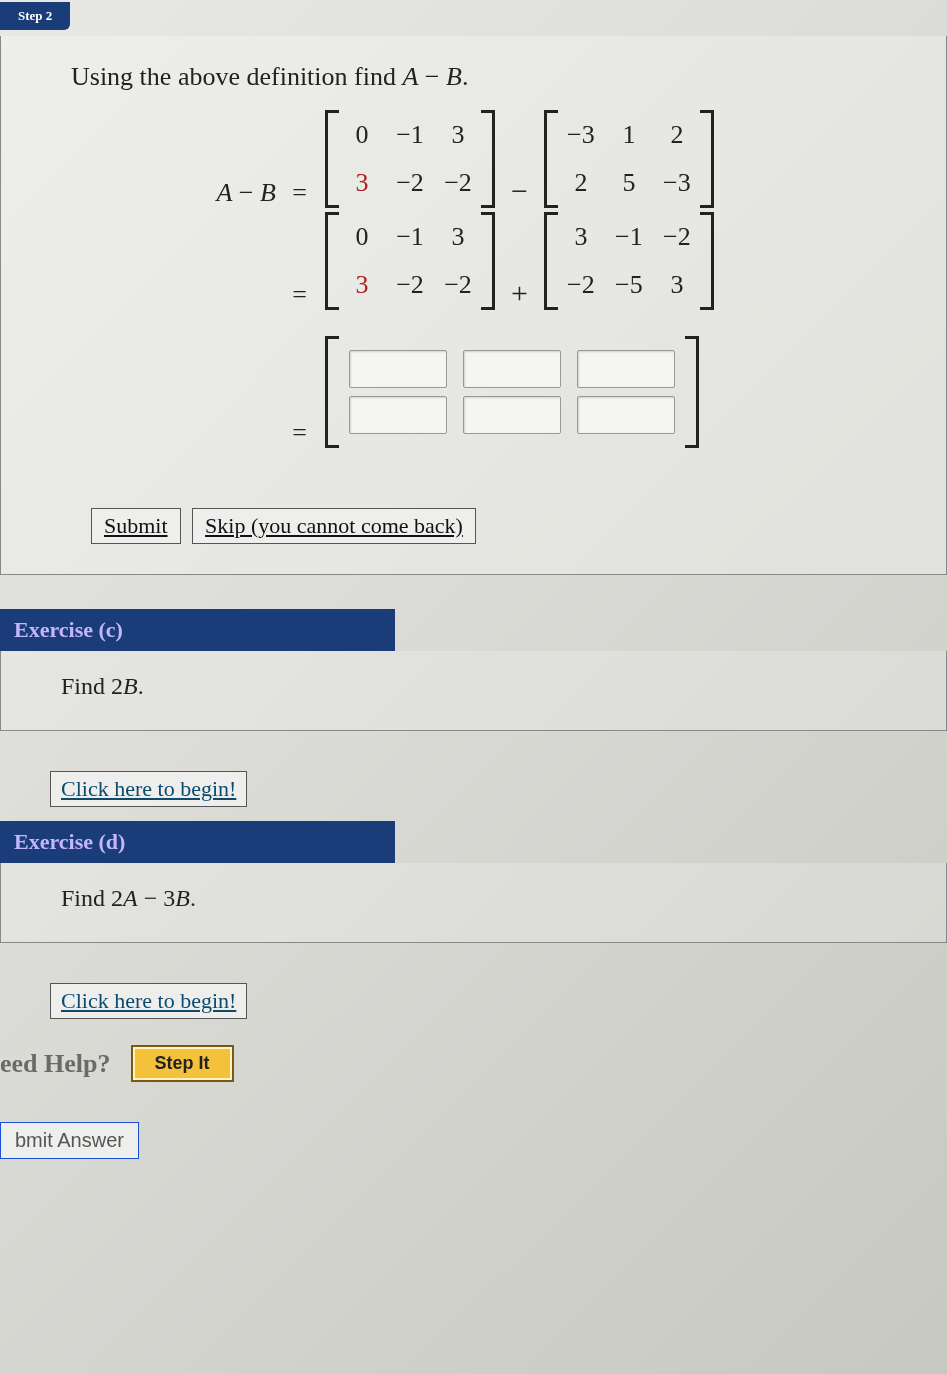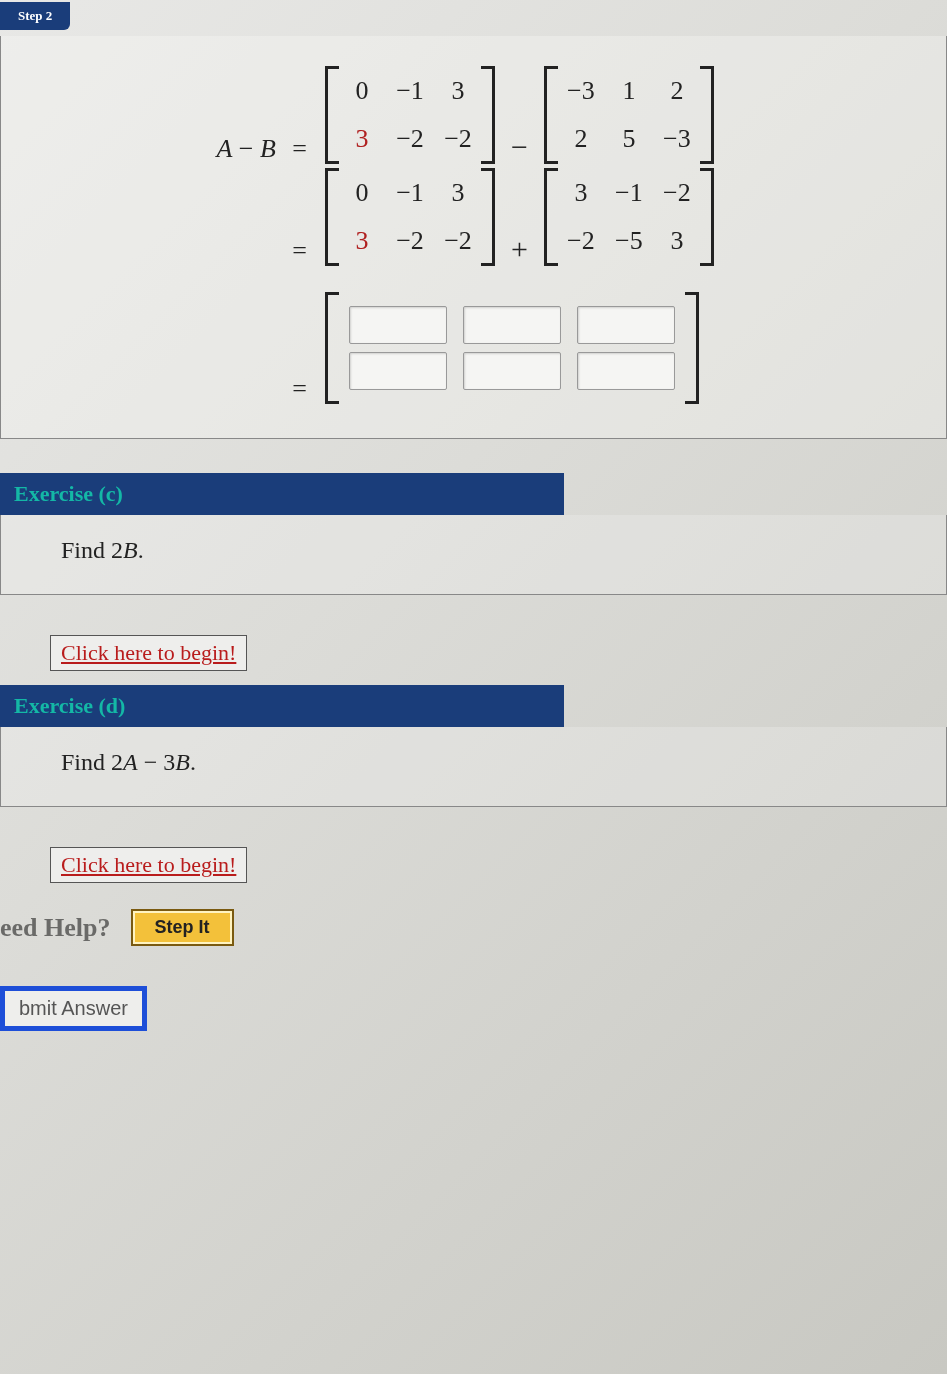--- a/index.html
+++ b/index.html
@@ -85,42 +85,42 @@
     padding: 4px 12px;
     font-size: 22px;
     text-decoration: underline;
     color: #111;
     cursor: pointer;
     margin-right: 6px;
     font-family: Georgia, serif;
   }
   .exercise-bar {
     background: #1a3d7a;
-    color: #14b8a6;
+    color: #c4b5fd;
     font-weight: bold;
     padding: 8px 14px;
     font-size: 22px;
-    width: 564px;
+    width: 395px;
     margin-top: 34px;
   }
   .ex-body {
     border: 1px solid #888;
     border-top: none;
     padding: 22px 30px 30px 60px;
     font-size: 24px;
     background: rgba(248,248,246,0.25);
   }
   .begin-btn {
     display: inline-block;
     background: #eeeeec;
     border: 1px solid #555;
     padding: 4px 10px;
     font-size: 22px;
     text-decoration: underline;
-    color: #b91c1c;
+    color: #0c4a6e;
     cursor: pointer;
     margin: 20px 0 0 10px;
     font-family: Georgia, serif;
   }
   .help-row {
     margin-top: 26px;
     font-size: 26px;
     font-weight: bold;
     color: #6a6a68;
     display: flex;
@@ -135,35 +135,38 @@
     font-size: 18px;
     font-weight: bold;
     color: #222;
     cursor: pointer;
     font-family: Arial, sans-serif;
   }
   .submit-answer {
     display: inline-block;
     margin-top: 40px;
     background: #eeeeec;
-    border: 5px solid #1d4ed8;
+    border: 1px solid #1d4ed8;
     padding: 6px 14px;
     font-size: 20px;
     color: #555;
     font-family: Arial, sans-serif;
   }
 </style>
 </head>
 <body>
 
 
 
 <div class="step-header">Step 2</div>
 
 <div class="panel">
+  <div class="prompt-text">
+    <span>Using the above definition find </span><span class="mathvar">A</span><span> − </span><span class="mathvar">B</span><span>.</span>
+  </div>
 
   <div class="eq-block">
 
     <div class="eq-row">
       <div class="eq-lhs">
         <span class="mathvar">A</span><span> − </span><span class="mathvar">B</span>
         <span style="padding-left:10px;">=</span>
       </div>
       <div class="matrix">
         <div class="mbracket left">
@@ -256,20 +259,24 @@
           <input class="mat-input" style="">
         </div>
         <div class="mbracket right">
             <div class="bot"></div>
           </div>
       </div>
     </div>
 
   </div>
 
+  <div class="btn-row">
+    <span class="flat-btn">Submit</span>
+    <span class="flat-btn">Skip (you cannot come back)</span>
+  </div>
 </div>
 
 <div class="exercise-bar">Exercise (c)</div>
 <div class="ex-body">
   <div>
     <span>Find 2</span><span class="mathvar">B</span><span>.</span>
   </div>
 </div>
 <span class="begin-btn" style="margin-left:50px; margin-top:40px;">Click here to begin!</span>
 

